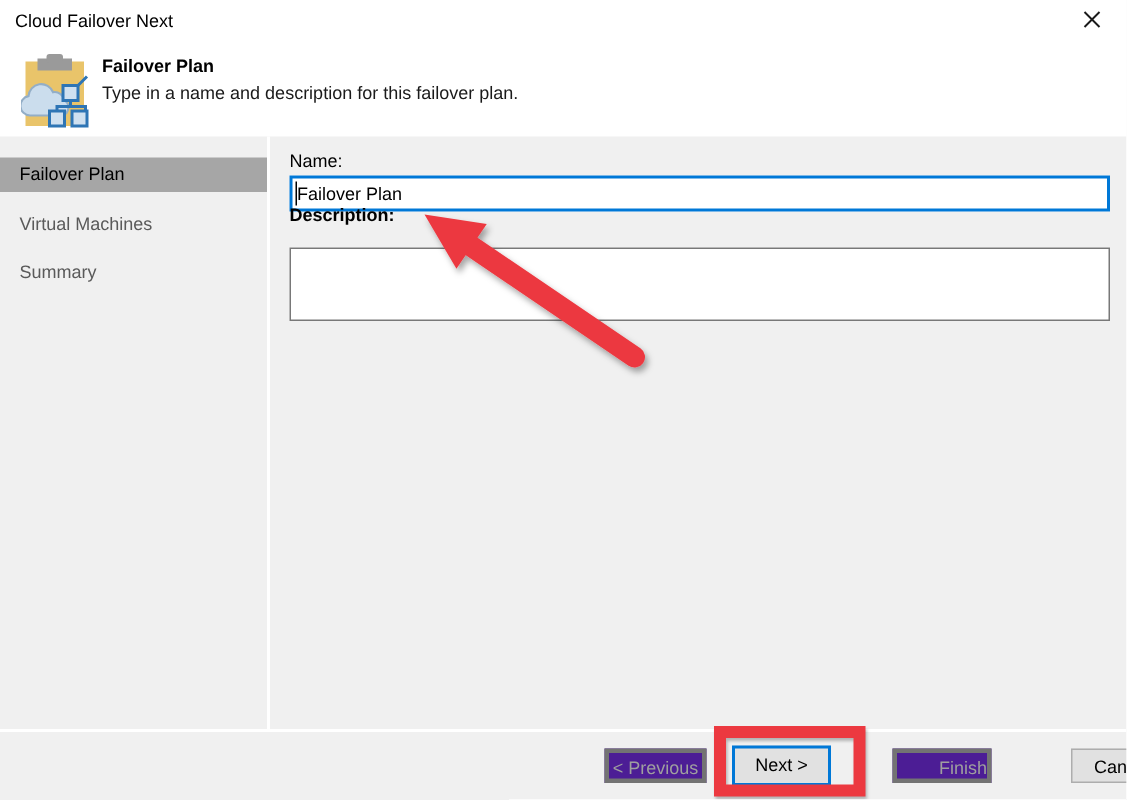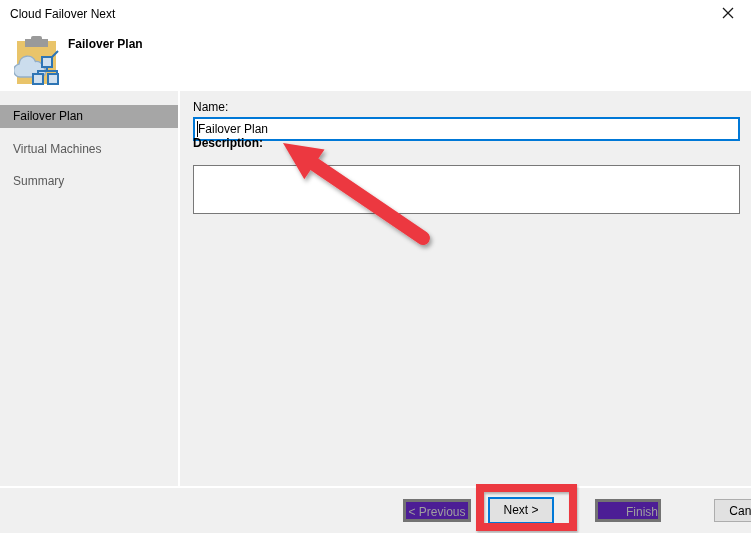--- a/index.html
+++ b/index.html
@@ -75,20 +75,21 @@
     <rect x="3" y="5" width="39" height="43" fill="#e9c46a"></rect>
     <rect x="11" y="3" width="23" height="8" fill="#9a9a9a"></rect>
     <rect x="17" y="0" width="11" height="6" rx="2" fill="#9a9a9a"></rect>
     <path d="M 6,41 a 6.5,6.5 0 0 1 -1,-12.9 a 8.5,8.5 0 0 1 16.4,-2.6 a 6.2,6.2 0 0 1 7.3,5.2 a 5.6,5.6 0 0 1 -1.2,10.3 z" fill="#cbdded" stroke="#93aec7" stroke-width="1.4"></path>
     <path d="M 33,31 v 4 M 24,39 v -4 h 19 v 4 M 38,21 l 6,-6" stroke="#2e75b5" stroke-width="2" fill="none"></path>
     <rect x="28" y="21" width="10" height="10" fill="#cfe0f0" stroke="#2e75b5" stroke-width="2"></rect>
     <rect x="19" y="38" width="10" height="10" fill="#cfe0f0" stroke="#2e75b5" stroke-width="2"></rect>
     <rect x="34" y="38" width="10" height="10" fill="#cfe0f0" stroke="#2e75b5" stroke-width="2"></rect>
   </svg>
   <div class="step-title">Failover Plan</div>
+  <div class="step-subtitle">Type in a name and description for this failover plan.</div>
 
   <div class="body-bg"></div>
   <div class="v-divider"></div>
   <div class="h-divider"></div>
 
   <div class="side-item selected" style="top:105px;">Failover Plan</div>
   <div class="side-item" style="top:138px;">Virtual Machines</div>
   <div class="side-item" style="top:170px;">Summary</div>
 
   <div class="field-label" style="top:100px;text-align:center;">Name:</div>

